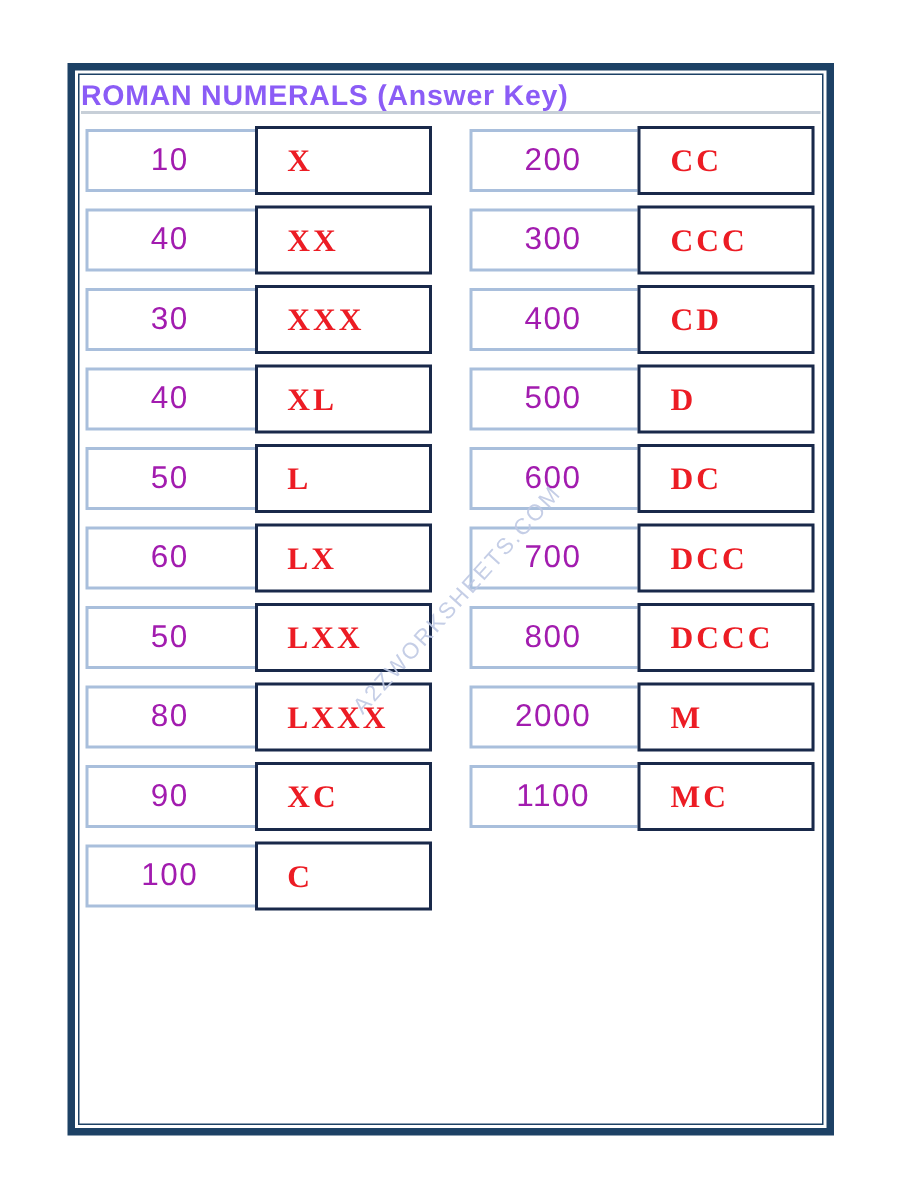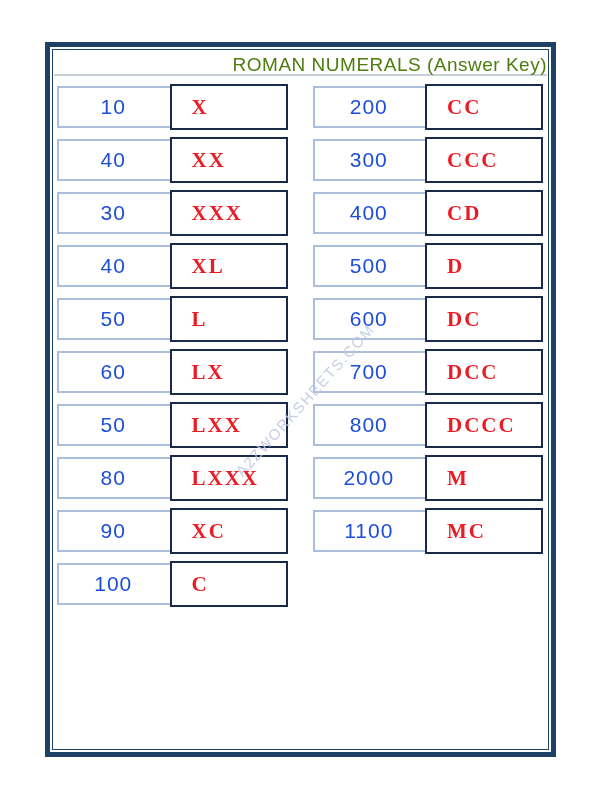--- a/index.html
+++ b/index.html
@@ -17,25 +17,25 @@
     position: absolute;
     inset: 2px;
     border: 1px solid #1d4165;
     overflow: hidden;
   }
 
   .title {
     margin: 0 1px;
     padding-top: 4px;
     height: 26px;
-    text-align: right;
+    text-align: left;
     font-size: 19px;
-    font-weight: normal;
+    font-weight: bold;
     letter-spacing: 0.5px;
-    color: #4d7c0f;
+    color: #8b5cf6;
     border-bottom: 2px solid #c7cfd8;
   }
 
   .columns {
     display: flex;
     gap: 25px;
     padding: 10px 5px 0 4px;
   }
   .col { flex: 1; }
 
@@ -45,21 +45,21 @@
     border: 2px solid #a9bfdc;
     background: #ffffff;
     margin-bottom: 11px;
     display: flex;
     align-items: center;
   }
   .num {
     width: calc(100% - 118px);
     text-align: center;
     font-size: 21px;
-    color: #1d4ed8;
+    color: #a21caf;
     letter-spacing: 1px;
   }
   .ans {
     position: absolute;
     top: -4px; bottom: -4px; right: -2px;
     width: 118px;
     background: #ffffff;
     border: 2px solid #19294a;
     display: flex;
     align-items: center;

